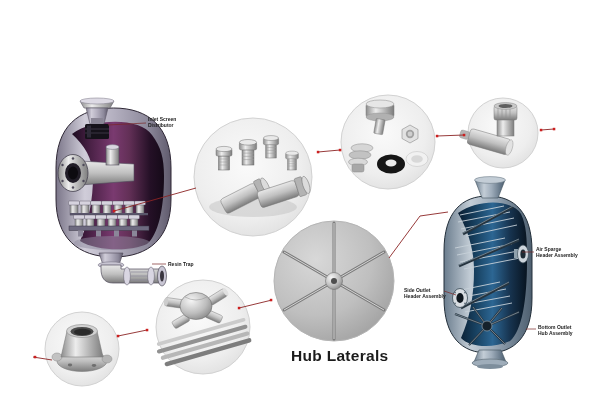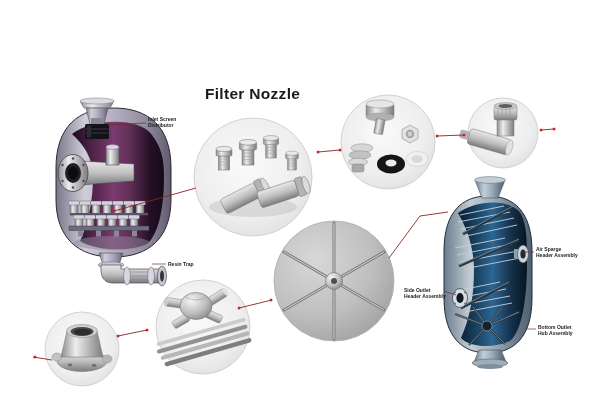--- a/index.html
+++ b/index.html
@@ -363,21 +363,21 @@
     <rect x="539.8" y="128.8" width="2.5" height="2.5"></rect>
     <rect x="552.8" y="127.8" width="2.5" height="2.5"></rect>
     <rect x="33.8" y="355.8" width="2.5" height="2.5"></rect>
     <rect x="116.8" y="334.8" width="2.5" height="2.5"></rect>
     <rect x="145.8" y="328.8" width="2.5" height="2.5"></rect>
     <rect x="237.8" y="306.8" width="2.5" height="2.5"></rect>
     <rect x="269.8" y="298.8" width="2.5" height="2.5"></rect>
   </g>
 </svg>
 
-  <div class="title" style="left:205px;top:85px;">Filter Nozzle</div>
+  <div class="title" style="left:291px;top:347px;">Hub Laterals</div>
 
   <div class="tinylabel" style="left:148px;top:116px;">Inlet Screen
 Distributor</div>
   <div class="tinylabel" style="left:168px;top:260.5px;">Resin Trap</div>
   <div class="tinylabel" style="left:536px;top:246px;">Air Sparge
 Header Assembly</div>
   <div class="tinylabel" style="left:404px;top:286.5px;">Side Outlet
 Header Assembly</div>
   <div class="tinylabel" style="left:538px;top:324px;">Bottom Outlet
 Hub Assembly</div>

